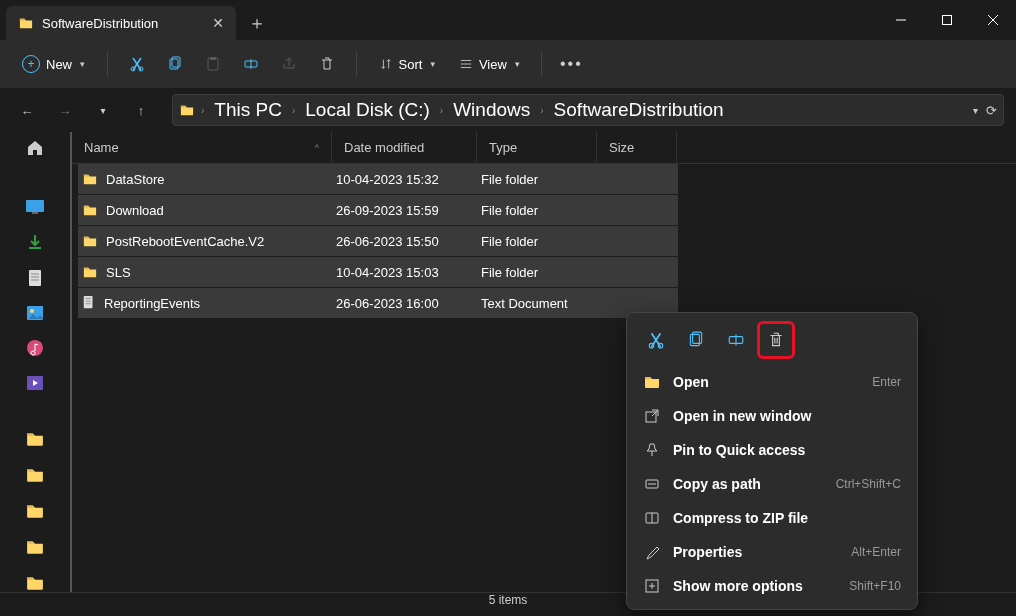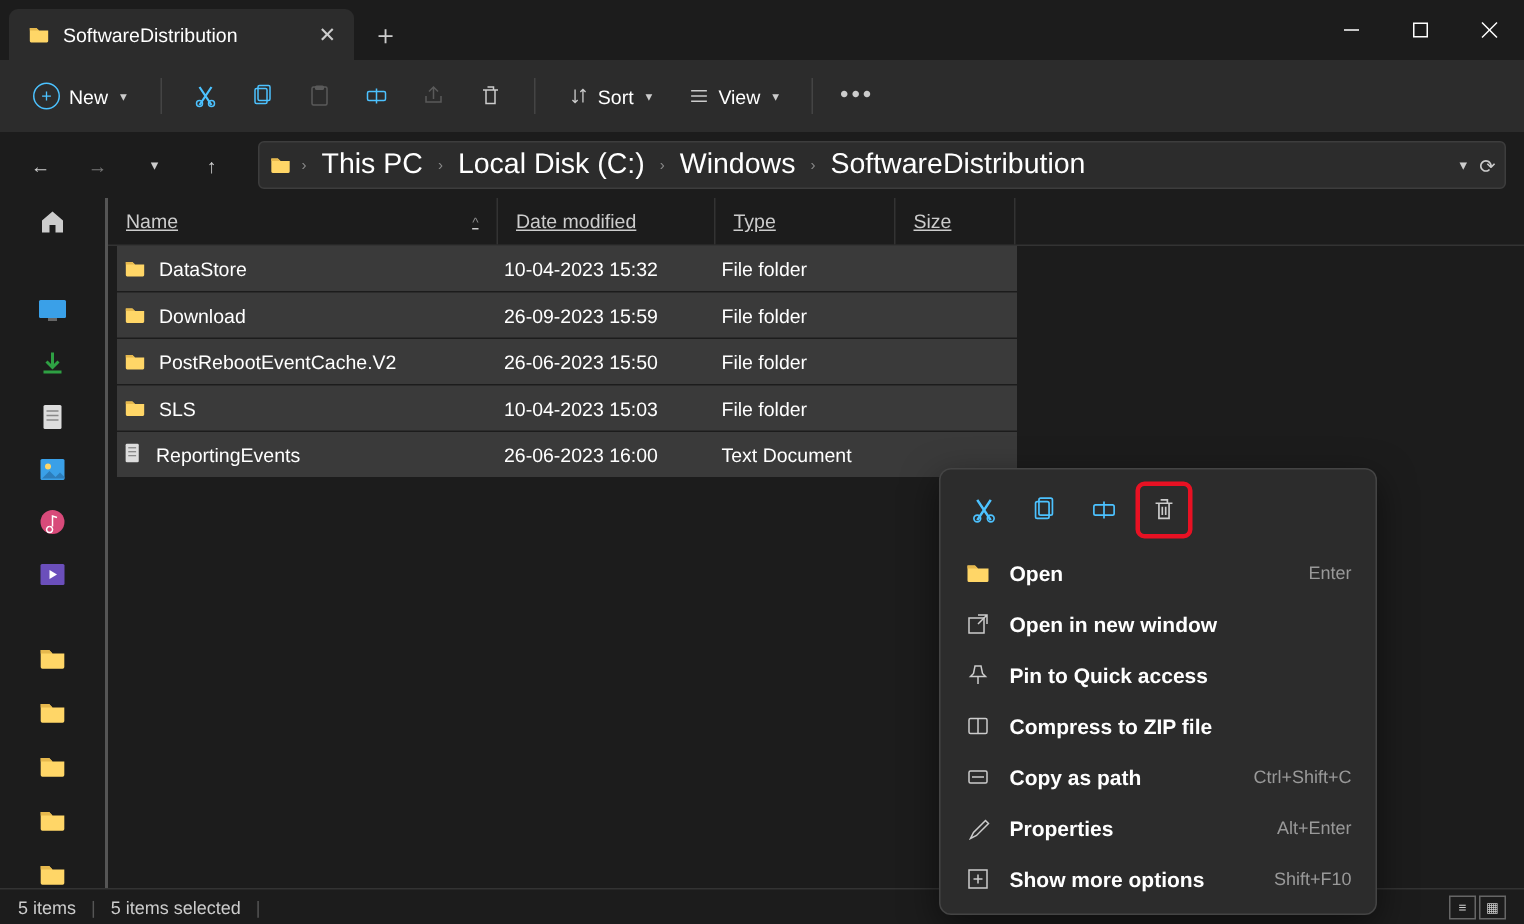--- a/index.html
+++ b/index.html
@@ -35,39 +35,39 @@
 .searchbox { width: 190px; height: 32px; background: #2c2c2c; border: 1px solid #3d3d3d; border-radius: 4px; display: flex; align-items: center; padding: 0 8px; color: #888; font-size: 13px; }
 .searchbox input { background: transparent; border: none; color: #fff; flex: 1; outline: none; font-size: 13px; }
 .searchbox .mag { color: #888; }
 
 
 .body { display: flex; height: calc(616px - 40px - 48px - 44px - 24px); }
 .sidebar { width: 72px; display: flex; flex-direction: column; align-items: center; padding-top: 6px; gap: 18px; border-right: 2px solid #555; }
 .side-ico { width: 22px; height: 22px; display: flex; align-items: center; justify-content: center; cursor: pointer; }
 
 .main { flex: 1; display: flex; flex-direction: column; }
-.cols { display: flex; height: 32px; align-items: center; border-bottom: 1px solid #333; color: #ccc; font-size: 13px; text-decoration: underline; }
+.cols { display: flex; height: 32px; align-items: center; border-bottom: 1px solid #333; color: #ccc; font-size: 13px; }
 .col { padding: 0 12px; border-right: 1px solid #333; display: flex; align-items: center; height: 100%; }
 .col.name { width: 260px; gap: 60px; }
 .col.date { width: 145px; }
 .col.type { width: 120px; }
 .col.size { width: 80px; }
 .sort-arrow { font-size: 9px; color: #888; margin-left: auto; }
 
 .files-wrap { flex: 1; overflow: auto; }
 .file-row { display: flex; height: 30px; align-items: center; font-size: 13px; background: #3a3a3a; margin-bottom: 1px; cursor: pointer; width: 600px; margin-left: 6px; }
 .file-row .cell { padding: 0 4px; }
 .file-row .cname { width: 254px; display: flex; align-items: center; gap: 8px; }
 .file-row .cdate { width: 145px; }
 .file-row .ctype { width: 120px; }
 .folder-mini { width: 16px; height: 14px; }
 .doc-mini { width: 14px; height: 16px; }
 
 
-.statusbar { position: absolute; bottom: 0; left: 0; right: 0; height: 24px; background: #1c1c1c; border-top: 1px solid #333; display: flex; align-items: center; padding: 0 12px; font-size: 12px; color: #ccc; gap: 10px; }
+.statusbar { position: absolute; bottom: 0; left: 0; right: 0; height: 24px; background: #1c1c1c; border-top: 1px solid #333; display: flex; align-items: center; padding: 0 12px; font-size: 12px; color: #ccc; gap: 10px; flex-direction: column; }
 .statusbar .vsep { color: #555; }
 .view-icons { margin-left: auto; display: flex; gap: 2px; }
 .view-icons div { width: 18px; height: 16px; border: 1px solid #666; display: flex; align-items: center; justify-content: center; font-size: 9px; cursor: pointer; }
 
 
 .ctxmenu { position: absolute; left: 626px; top: 312px; width: 292px; background: #2c2c2c; border: 1px solid #444; border-radius: 8px; padding: 6px; box-shadow: 0 8px 24px rgba(0,0,0,.5); }
 .ctx-toolbar { display: flex; gap: 6px; padding: 4px 6px 8px; }
 .ctx-ico { width: 34px; height: 34px; display: flex; align-items: center; justify-content: center; border-radius: 4px; cursor: pointer; }
 .ctx-ico.highlight { outline: 3px solid #e81123; outline-offset: -1px; }
 .ctx-item { display: flex; align-items: center; gap: 12px; height: 34px; padding: 0 10px; border-radius: 4px; cursor: pointer; font-size: 14px; }
@@ -429,40 +429,40 @@
           <svg width="16" height="16" viewBox="0 0 16 16">
             <path d="M6 2 h4 l1 5 l2 2 h-10 l2-2 z M8 9 v5" fill="none" stroke="#ccc"></path>
           </svg>
         </span>
         <span class="ci-label">Pin to Quick access</span>
         <span class="ci-short"></span>
       </div>
       <div class="ctx-item">
         <span class="ci-ico">
           <svg width="16" height="16" viewBox="0 0 16 16">
+            <rect x="2" y="4" width="12" height="8" rx="1" fill="none" stroke="#ccc"></rect>
+            <line x1="4" y1="8" x2="12" y2="8" stroke="#ccc"></line>
+          </svg>
+        </span>
+        <span class="ci-label">Copy as path</span>
+        <span class="ci-short">Ctrl+Shift+C</span>
+      </div>
+      <div class="ctx-item">
+        <span class="ci-ico">
+          <svg width="16" height="16" viewBox="0 0 16 16">
             <rect x="2" y="3" width="12" height="10" rx="1" fill="none" stroke="#ccc"></rect>
             <line x1="8" y1="3" x2="8" y2="13" stroke="#ccc"></line>
           </svg>
         </span>
         <span class="ci-label">Compress to ZIP file</span>
         <span class="ci-short"></span>
       </div>
       <div class="ctx-item">
         <span class="ci-ico">
           <svg width="16" height="16" viewBox="0 0 16 16">
-            <rect x="2" y="4" width="12" height="8" rx="1" fill="none" stroke="#ccc"></rect>
-            <line x1="4" y1="8" x2="12" y2="8" stroke="#ccc"></line>
-          </svg>
-        </span>
-        <span class="ci-label">Copy as path</span>
-        <span class="ci-short">Ctrl+Shift+C</span>
-      </div>
-      <div class="ctx-item">
-        <span class="ci-ico">
-          <svg width="16" height="16" viewBox="0 0 16 16">
             <path d="M13 3 l-8 8 l-2 4 l4-2 l8-8 z" fill="none" stroke="#ccc"></path>
           </svg>
         </span>
         <span class="ci-label">Properties</span>
         <span class="ci-short">Alt+Enter</span>
       </div>
       <div class="ctx-item">
         <span class="ci-ico">
           <svg width="16" height="16" viewBox="0 0 16 16">
             <rect x="2" y="2" width="12" height="12" fill="none" stroke="#ccc"></rect>

